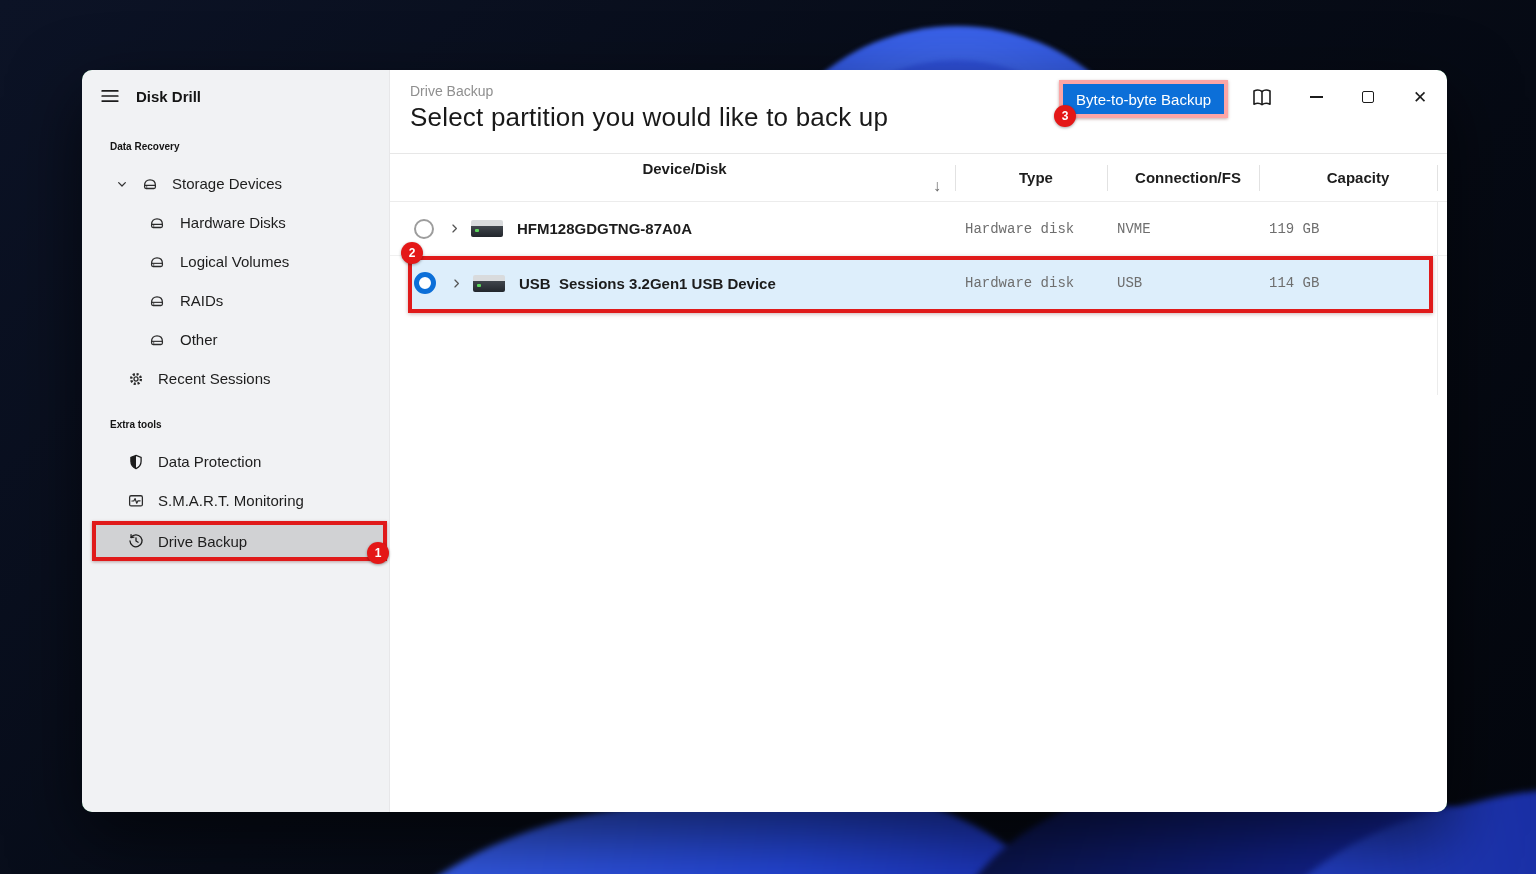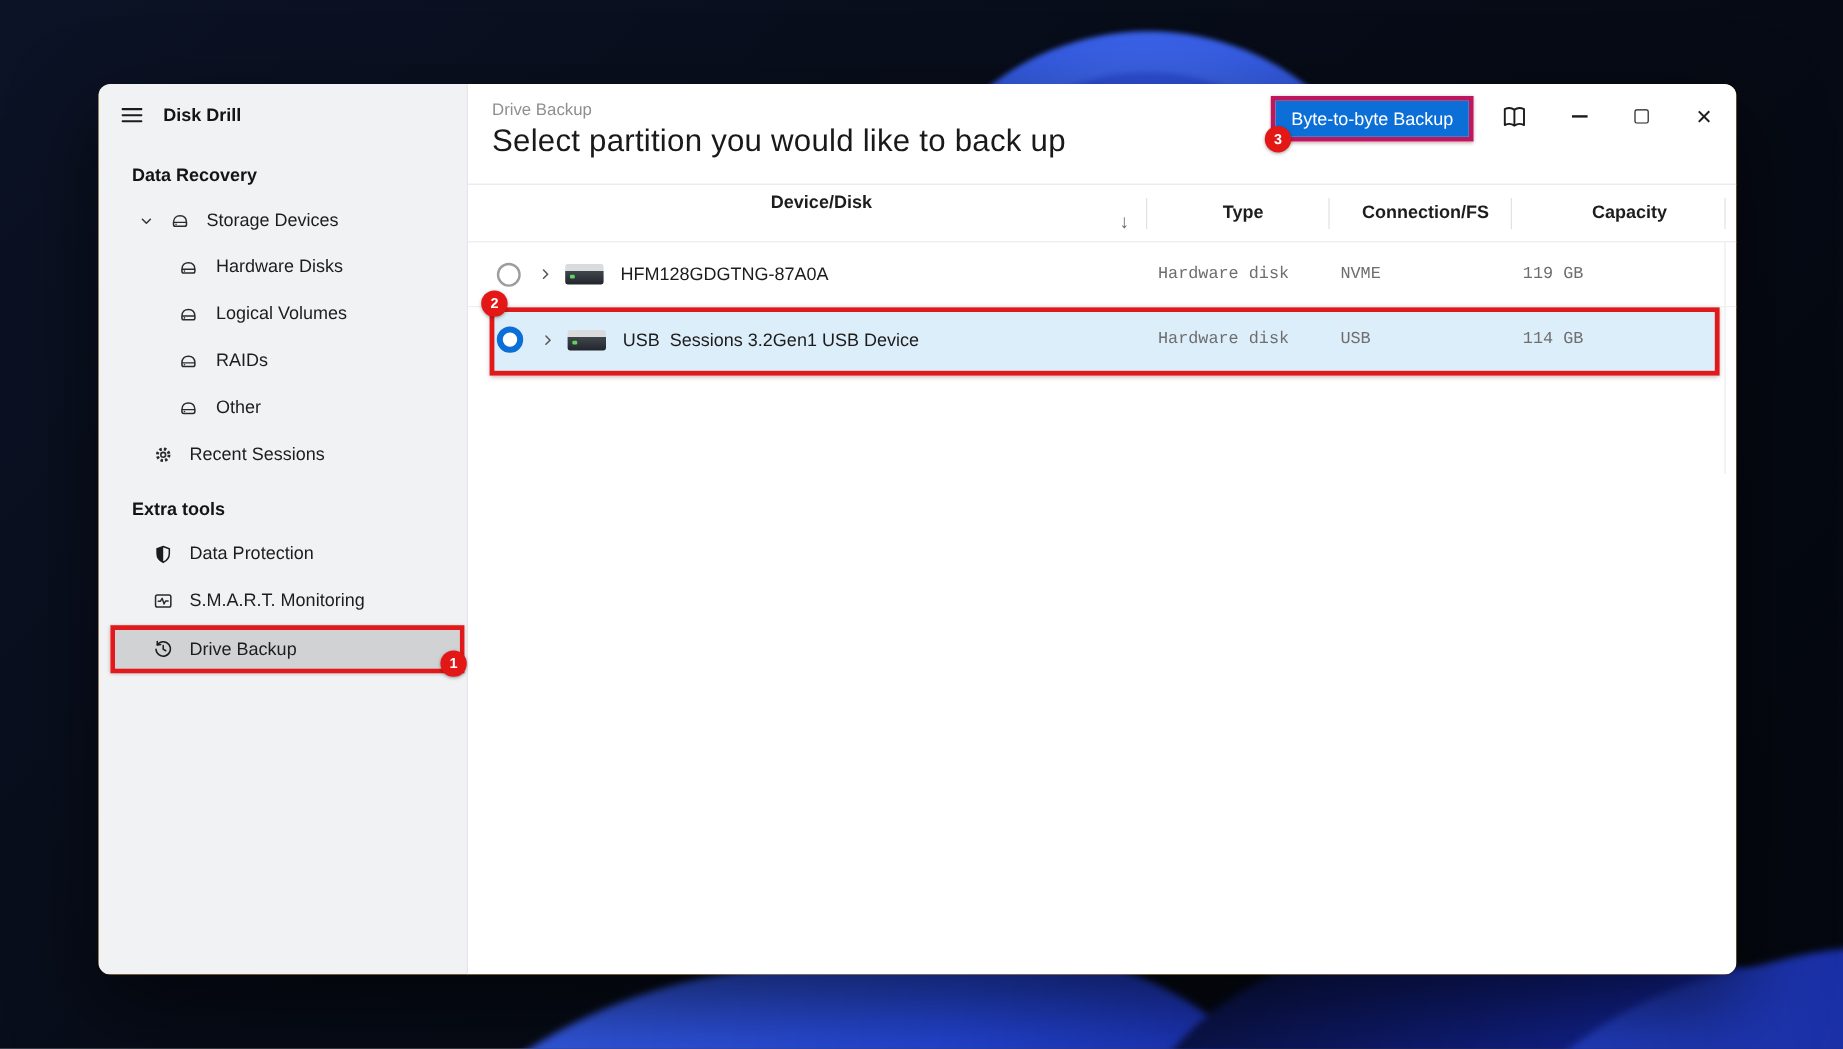--- a/index.html
+++ b/index.html
@@ -16,30 +16,30 @@
   .b1 { left:330px; top:798px; width:760px; height:520px; border-radius:42%;
         background:linear-gradient(110deg,#3b63ea,#2446d8 55%,#15259c); filter:blur(3px); transform:rotate(-9deg); }
   .b2 { left:930px; top:786px; width:780px; height:520px; border-radius:45%;
         background:linear-gradient(100deg,#0a1240,#13259e 55%,#2136c2); filter:blur(3px); transform:rotate(10deg); }
   .b3 { left:1230px; top:800px; width:560px; height:420px; border-radius:45%;
         background:linear-gradient(95deg,#2747d2,#111f86); filter:blur(3px); transform:rotate(-14deg); }
 
   
   .window { position:absolute; left:82px; top:70px; width:1365px; height:742px;
             border-radius:10px; overflow:hidden; display:flex; z-index:2;
-            box-shadow:0 25px 70px rgba(0,0,0,.6); background:#a16207; }
+            box-shadow:0 25px 70px rgba(0,0,0,.6); background:#15803d; }
 
   
   .sidebar { width:308px; min-width:308px; background:#f1f2f4; border-right:1px solid #e7e7e9; position:relative; }
   .sb-top { height:52px; display:flex; align-items:center; padding-left:13px; }
   .icon-btn { background:none; border:none; cursor:pointer; display:flex; align-items:center; justify-content:center; }
   .hamburger { width:30px; height:30px; }
   .sb-title { font-size:15px; font-weight:700; color:#151515; margin-left:11px; }
   .sb-section { height:36px; margin-top:6px; padding-left:28px; display:flex; align-items:center;
-                font-size:15px; font-weight:700; color:#141414; }
+                font-size:10px; font-weight:700; color:#141414; }
   .sb-section.second { margin-top:8px; }
   .sb-item { height:39px; display:flex; align-items:center; font-size:15px; color:#1d1d1d; cursor:pointer; }
   .sb-item .lbl { margin-left:13px; }
   .sb-item svg { flex:none; }
   .it-top { padding-left:32px; }
   .it-top .chev { margin-right:11px; }
   .it-noChev { padding-left:45px; }
   .it-child { padding-left:66px; }
   .it-child .lbl { margin-left:14px; }
 
@@ -51,21 +51,21 @@
            font-size:12px; font-weight:700; display:flex; align-items:center; justify-content:center;
            z-index:8; box-shadow:0 1px 3px rgba(0,0,0,.35); }
   .badge-1 { left:285px; top:472px; }
 
   
   .main { flex:1; background:#fff; position:relative; }
   .main-top { height:84px; border-bottom:1px solid #e7e7e7; padding:13px 0 0 20px; }
   .breadcrumb { font-size:14px; color:#8f8f8f; }
   .page-title { font-size:26px; font-weight:400; color:#191919; margin-top:3px; letter-spacing:.2px; }
 
-  .backup-annotation { position:absolute; top:10px; left:669px; border:4px solid #be185d; z-index:5;
+  .backup-annotation { position:absolute; top:10px; left:669px; border:4px solid #fca5a5; z-index:5;
                        box-shadow:0 1px 3px rgba(90,0,0,.35); }
   .backup-btn { display:block; height:30px; padding:0 13px; border:none; cursor:pointer;
                 background:#0c6fd8; color:#fff; font-size:15px; font-family:inherit; }
   .badge-3 { left:-9px; top:21px; }
 
   .win-ctl { position:absolute; top:12px; width:30px; height:30px; }
   .book-btn { left:857px; top:13px; }
   .min-btn  { left:911px; }
   .max-btn  { left:963px; }
   .close-btn{ left:1015px; font-size:17px; color:#1c1c1c; }
@@ -78,21 +78,21 @@
   .thead { height:48px; border-bottom:1px solid #ececec; position:relative; }
   .th { font-size:15px; font-weight:700; color:#1d1d1d; padding-left:10px; display:flex; align-items:center;flex-direction:column; }
   .th.first { padding-left:24px; }
   .sort-ico { margin-left:auto; margin-right:14px; color:#6a6a6a; font-size:16px; font-weight:400; }
   .hdr-div { position:absolute; top:11px; width:1px; height:26px; background:#e2e2e2; }
   .hd1{left:565px} .hd2{left:717px} .hd3{left:869px} .hd4{left:1047px}
   .right-line { position:absolute; left:1047px; top:48px; width:1px; height:193px; background:#ececec; }
 
   .trow { height:54px; position:relative; z-index:2; cursor:pointer; }
   .trow.first { border-bottom:1px solid #f0f0f0; }
-  .cell-device { display:flex; align-items:center; padding-left:24px; }
+  .cell-device { display:flex; align-items:center; padding-left:24px;font-weight:bold; }
   .dev-name { font-size:15px; color:#1c1c1c; white-space:pre; }
   .gcell { font-size:14px; color:#6e6e6e; padding-left:10px;font-family:Liberation Mono, monospace; }
 
   .radio { width:20px; height:20px; border-radius:50%; background:#fff; border:2px solid #9d9d9d; flex:none; cursor:pointer; }
   .radio.checked { border:5px solid #0c6fd8; width:22px; height:22px; }
   .row-chev { margin:0 9px 0 13px; display:flex; }
   .hd-img { width:32px; height:17px; border-radius:2px; margin-right:14px; position:relative; flex:none;
             background:linear-gradient(180deg,#d9dbdd 0 34%, #41464d 34%, #22262c 100%); }
   .hd-img::after { content:''; position:absolute; left:4px; top:9px; width:4px; height:3px;
                    background:#5cd65c; border-radius:1px; }

